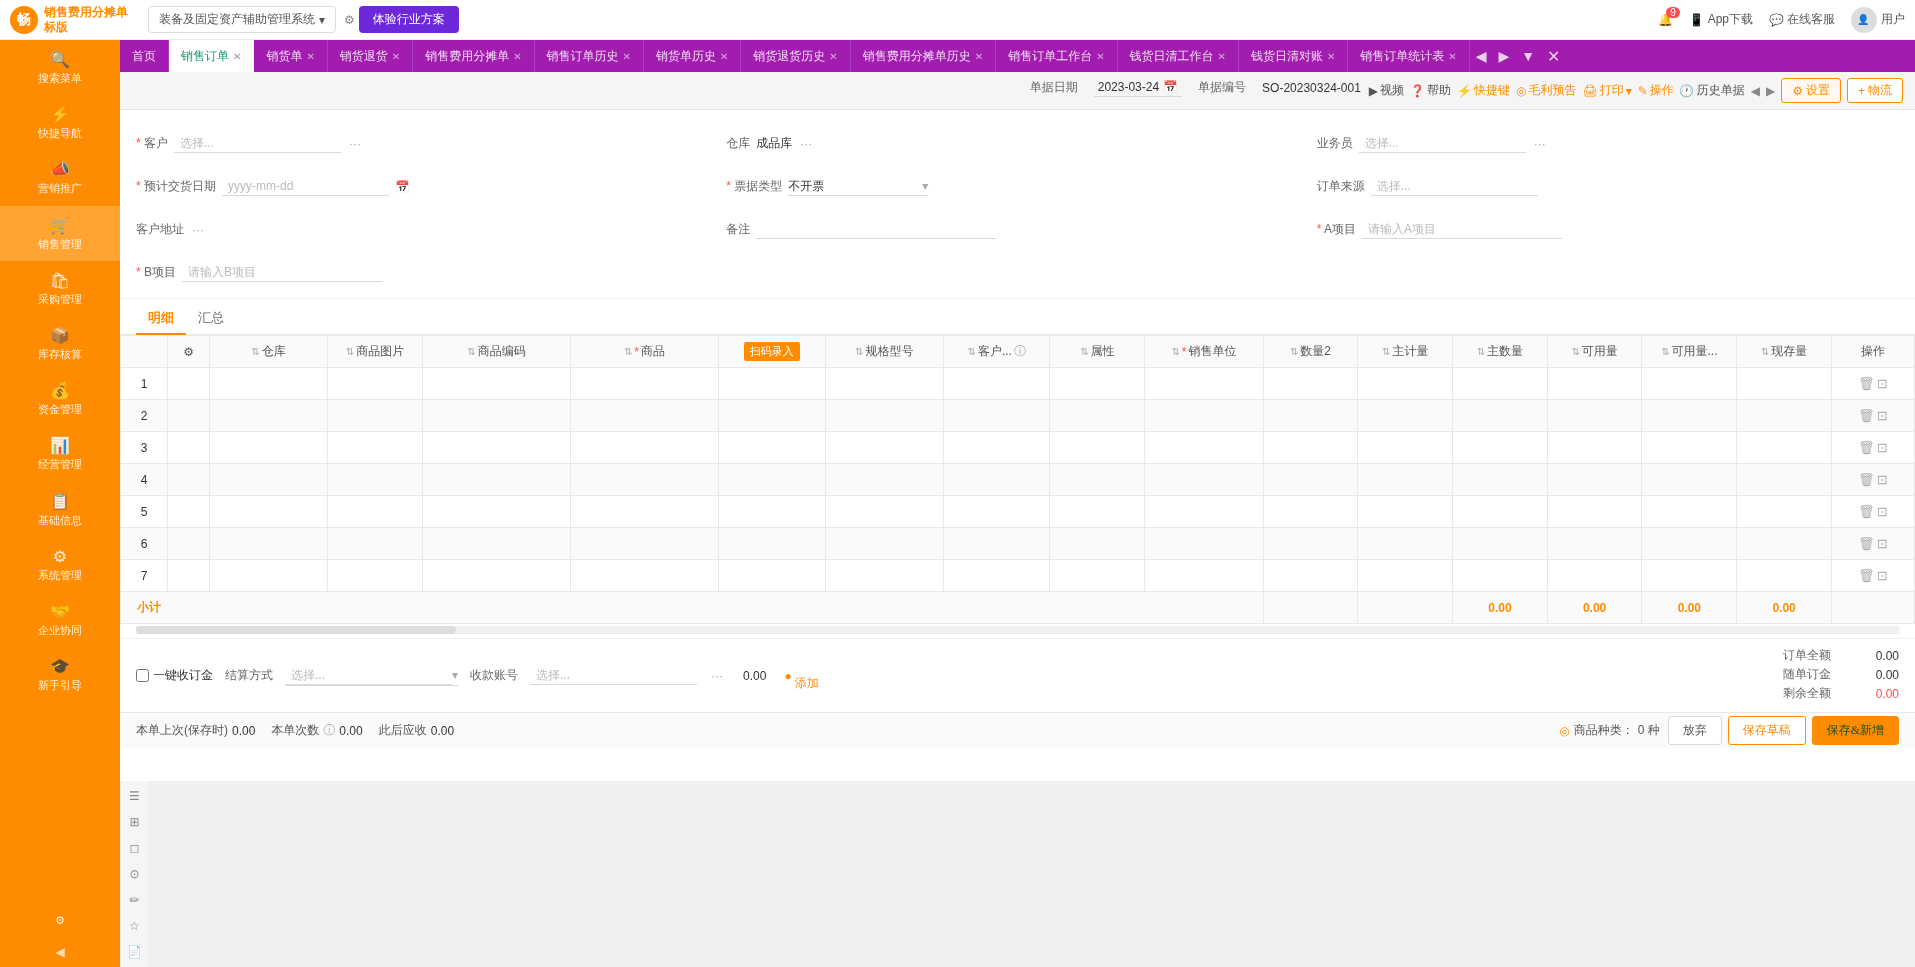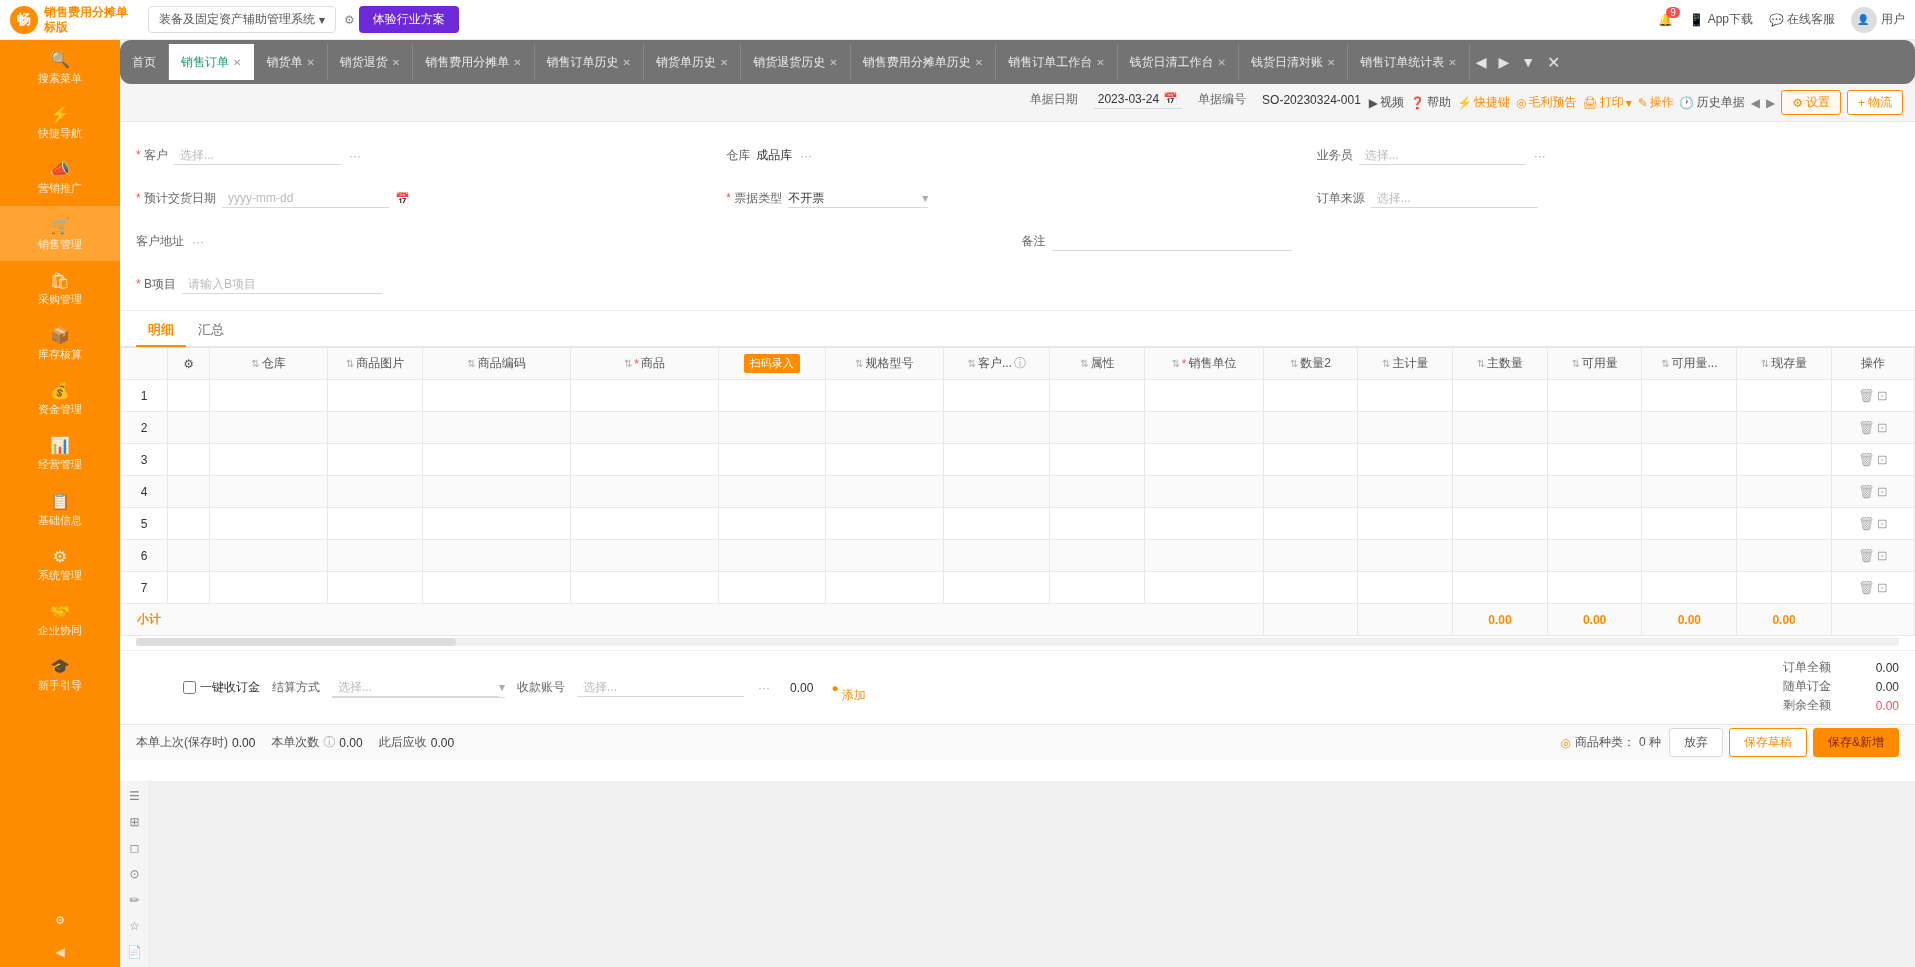--- a/index.html
+++ b/index.html
@@ -4,21 +4,21 @@
   <style>
     * { box-sizing: border-box; margin: 0; padding: 0; }
     body { font-family: 'Microsoft YaHei', Arial, sans-serif; font-size: 12px; background: #f0f0f0; color: #333; overflow: hidden; }
 
     
     .app-container { display: flex; flex-direction: column; height: 967px; width: 1915px; }
     .top-bar { height: 40px; background: #fff; display: flex; align-items: center; padding: 0 10px; border-bottom: 1px solid #eee; flex-shrink: 0; }
     .main-area { display: flex; flex: 1; overflow: hidden; }
     .sidebar { width: 120px; background: #ff8c00; display: flex; flex-direction: column; flex-shrink: 0; }
     .content-area { flex: 1; display: flex; flex-direction: column; overflow: hidden; }
-    .tab-bar { height: 44px; background: #737373; display: flex; align-items: center; overflow: hidden; flex-shrink: 0; border-radius: 11px; }
+    .tab-bar { height: 32px; background: #a21caf; display: flex; align-items: center; overflow: hidden; flex-shrink: 0; }
     .form-area { flex: 1; overflow: auto; background: #fff; }
 
     
     .top-bar-logo { display: flex; align-items: center; gap: 6px; margin-right: 20px; }
     .logo-icon { width: 28px; height: 28px; background: #ff8c00; border-radius: 50%; display: flex; align-items: center; justify-content: center; color: white; font-size: 14px; font-weight: bold; }
     .logo-text { font-size: 12px; color: #ff8c00; font-weight: bold; line-height: 1.2; }
     .top-bar-system { display: flex; align-items: center; gap: 4px; padding: 4px 10px; border: 1px solid #ddd; border-radius: 4px; font-size: 12px; cursor: pointer; color: #555; }
     .top-bar-plan-btn { background: #6d28d9; color: white; border: none; padding: 5px 14px; border-radius: 4px; font-size: 12px; cursor: pointer; margin-left: 4px; }
     .top-bar-right { margin-left: auto; display: flex; align-items: center; gap: 16px; font-size: 12px; color: #555; }
     .notification-badge { position: relative; display: inline-flex; align-items: center; }
@@ -89,33 +89,33 @@
     
     .summary-row td { background: #fff7f0; font-weight: bold; }
 
     
     .bottom-bar { height: 36px; background: #fafafa; border-top: 1px solid #e8e8e8; display: flex; align-items: center; padding: 0 16px; gap: 16px; font-size: 12px; flex-shrink: 0; }
     .bottom-bar-item { display: flex; align-items: center; gap: 4px; color: #555; }
     .bottom-bar-right { margin-left: auto; display: flex; align-items: center; gap: 8px; }
 
     
     .payment-bar { display: flex; align-items: center; padding: 8px 16px; background: #fff; border-top: 1px solid #f0f0f0; gap: 12px; flex-shrink: 0; }
-    .checkbox-label { display: flex; align-items: center; gap: 4px; cursor: pointer; margin-left: 47px; }
+    .checkbox-label { display: flex; align-items: center; gap: 4px; cursor: pointer; }
 
     
     .order-summary { margin-left: auto; text-align: right; font-size: 12px; color: #333; }
     .order-summary-row { display: flex; justify-content: flex-end; align-items: center; gap: 8px; margin-bottom: 2px; }
     .order-summary-label { color: #666; }
     .order-summary-value { color: #333; min-width: 60px; text-align: right; }
 
     
     .action-btns { display: flex; gap: 6px; align-items: center; }
     .btn { padding: 5px 14px; border-radius: 3px; border: 1px solid #d9d9d9; cursor: pointer; font-size: 12px; }
     .btn-default { background: #fff; color: #555; }
-    .btn-primary { background: #ff8c00; color: #7f1d1d; border-color: #ff8c00; }
+    .btn-primary { background: #ff8c00; color: #14532d; border-color: #ff8c00; font-family: Liberation Serif, serif; }
     .btn-save { background: #fff; color: #ff8c00; border-color: #ff8c00; }
 
     
     .quick-panel { width: 28px; background: #f5f5f5; border-left: 1px solid #e8e8e8; display: flex; flex-direction: column; align-items: center; padding: 4px 0; gap: 4px; flex-shrink: 0; }
     .quick-panel-btn { width: 22px; height: 22px; display: flex; align-items: center; justify-content: center; cursor: pointer; color: #888; font-size: 12px; border-radius: 2px; }
 
     
     ::-webkit-scrollbar { width: 6px; height: 6px; }
     ::-webkit-scrollbar-track { background: #f0f0f0; }
     ::-webkit-scrollbar-thumb { background: #ccc; border-radius: 3px; }
@@ -383,20 +383,24 @@
           </div>
 
           <div class="form-row">
             <div class="field-group">
               <span class="form-label">客户地址</span>
               <span class="more-dots">···</span>
             </div>
             <div class="field-group">
               <span class="form-label">备注</span>
               <input class="form-input" style="min-width: 240px;">
+            </div>
+            <div class="field-group">
+              <span class="form-label required">A项目</span>
+              <input class="form-input" style="min-width: 200px;" placeholder="请输入A项目">
             </div>
           </div>
 
           <div class="form-row">
             <div class="field-group">
               <span class="form-label required">B项目</span>
               <input class="form-input" style="min-width: 200px;" placeholder="请输入B项目">
             </div>
           </div>
         </div>

